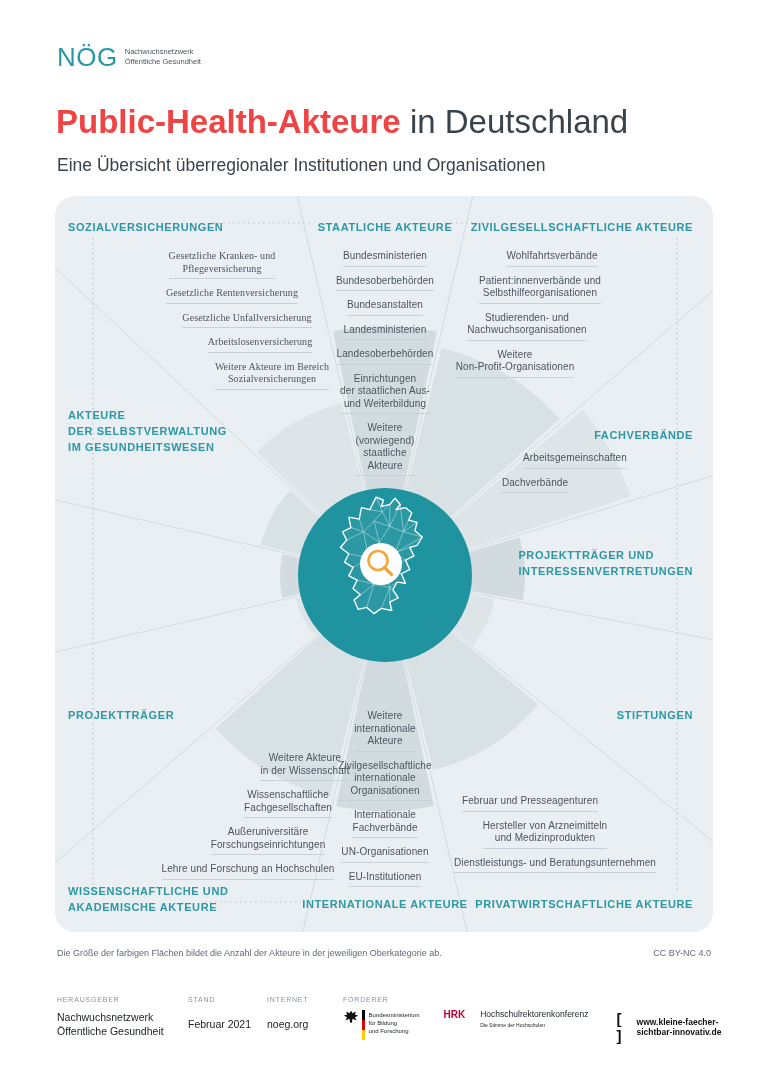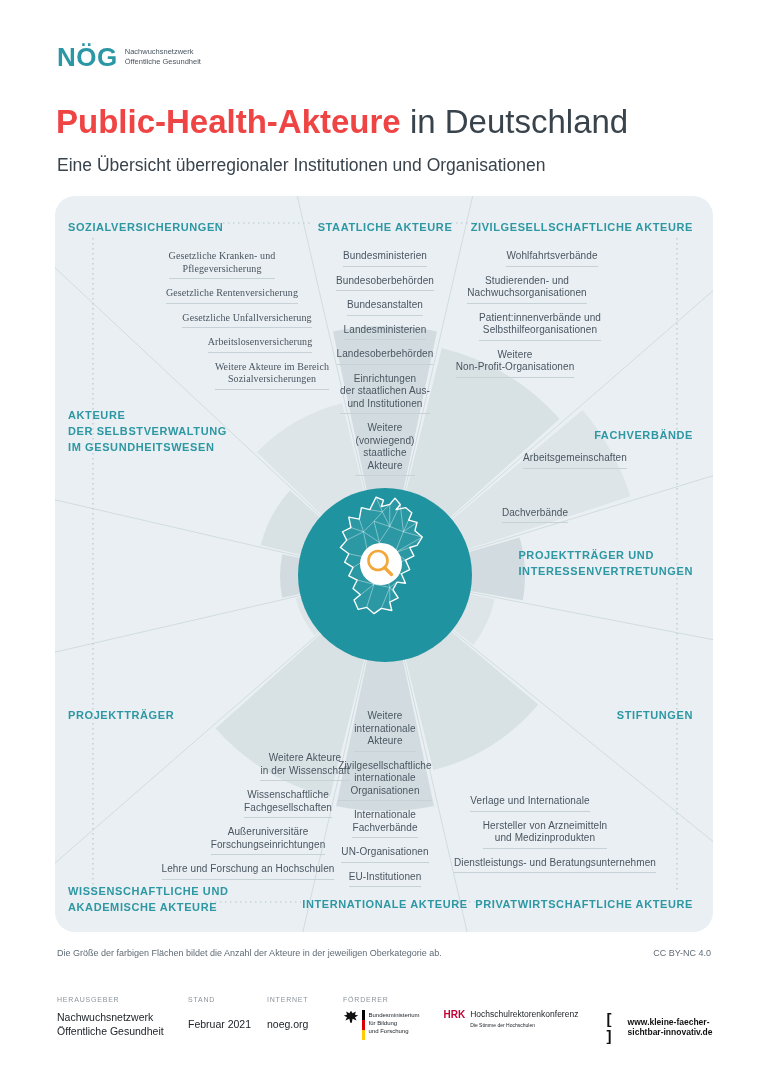--- a/index.html
+++ b/index.html
@@ -3,21 +3,21 @@
 <meta charset="utf-8">
 <style>
   html,body{margin:0;padding:0;}
   body{
     width:768px;height:1086px;position:relative;background:#ffffff;
     font-family:"Liberation Sans", sans-serif;overflow:hidden;
     -webkit-font-smoothing:antialiased;
   }
   
   .logo{position:absolute;left:57px;top:44px;display:flex;align-items:center;}
-  .logo-abbr{font-size:26px;font-weight:bold;color:#2B97A4;letter-spacing:.5px;line-height:1;}
+  .logo-abbr{font-size:26px;font-weight:normal;color:#2B97A4;letter-spacing:.5px;line-height:1;}
   .logo-text{margin-left:7px;font-size:7.5px;color:#4a5560;line-height:1.3;white-space:pre-line;}
   .title{position:absolute;left:56px;top:104px;font-size:33px;line-height:1.1;color:#39434c;font-weight:400;}
   .title .hl{color:#ef4444;font-weight:bold;}
   .subtitle{position:absolute;left:57px;top:155px;font-size:17.5px;color:#39434c;font-weight:400;}
   
   .panel{
     position:absolute;left:55px;top:196px;width:658px;height:736px;
     background:#E9EFF2;border-radius:20px;overflow:hidden;
   }
   .panel svg.bg{position:absolute;left:0;top:0;}
@@ -41,21 +41,21 @@
   .footer{position:absolute;left:57px;right:23px;top:996px;display:flex;}
   .f-label{font-size:7px;color:#8A949C;letter-spacing:.8px;margin-bottom:7px;}
   .f-val{font-size:10.5px;color:#20262b;line-height:1.35;white-space:pre-line;}
   .fcol1{width:131px;} .fcol2{width:79px;} .fcol3{width:76px;} .fcol4{flex:1;}
   .logos-row{display:flex;align-items:flex-start;}
   .bmbf{display:flex;align-items:flex-start;}
   .bmbf .stripe{width:2.5px;height:30px;margin:0 4px 0 3px;display:flex;flex-direction:column;}
   .bmbf .stripe span{flex:1;}
   .bmbf-text{font-size:6px;color:#20262b;line-height:1.35;white-space:pre-line;padding-top:1px;}
   .hrk{display:flex;align-items:flex-start;margin-left:24px;}
-  .hrk-abbr{font-size:10px;font-weight:bold;color:#C20033;margin-right:5px;line-height:1;}
+  .hrk-abbr{font-size:10px;font-weight:bold;color:#C20033;margin-right:15px;line-height:1;}
   .hrk-name{font-size:8.5px;color:#20262b;line-height:1;}
   .hrk-sub{font-size:5px;color:#20262b;margin-top:3px;}
   .kfsi{display:flex;align-items:center;margin-left:28px;}
   .brackets{font-size:15px;font-weight:bold;color:#111;letter-spacing:2px;margin-right:7px;}
   .url{font-size:8.5px;font-weight:bold;color:#111;}
 </style>
 </head>
 <body>
 
 <div class="logo">
@@ -151,36 +151,36 @@
 Sozialversicherungen</div>
     </div>
   <div class="list" style="left:230px;top:54px;width:200px;">
       <div class="item">Bundesministerien</div>
       <div class="item">Bundesoberbehörden</div>
       <div class="item">Bundesanstalten</div>
       <div class="item">Landesministerien</div>
       <div class="item">Landesoberbehörden</div>
       <div class="item">Einrichtungen
 der staatlichen Aus-
-und Institutionen</div>
+und Weiterbildung</div>
       <div class="item">Weitere
 (vorwiegend)
 staatliche
 Akteure</div>
     </div>
   <div class="list" style="left:390px;top:54px;width:200px;justify-content:space-between;">
       <div class="item" style="transform: translateX(7px);">Wohlfahrtsverbände</div>
+      <div class="item" style="transform: translateX(-5px);">Patient:innenverbände und
+Selbsthilfeorganisationen</div>
       <div class="item" style="transform: translateX(-18px);">Studierenden- und
 Nachwuchsorganisationen</div>
-      <div class="item" style="transform: translateX(-5px);">Patient:innenverbände und
-Selbsthilfeorganisationen</div>
       <div class="item" style="transform: translateX(-30px);">Weitere
 Non-Profit-Organisationen</div>
     </div>
-  <div class="list" style="left:420px;top:256px;width:200px;gap:30px;">
+  <div class="list" style="left:420px;top:256px;width:200px;">
       <div class="item">Arbeitsgemeinschaften</div>
       <div class="item" style="transform: translateX(-40px);">Dachverbände</div>
     </div>
   <div class="list" style="left:150px;top:556px;width:200px;">
       <div class="item">Weitere Akteure
 in der Wissenschaft</div>
       <div class="item" style="transform: translateX(-17px);">Wissenschaftliche
 Fachgesellschaften</div>
       <div class="item" style="transform: translateX(-37px);">Außeruniversitäre
 Forschungseinrichtungen</div>
@@ -192,21 +192,21 @@
 Akteure</div>
       <div class="item">Zivilgesellschaftliche
 internationale
 Organisationen</div>
       <div class="item">Internationale
 Fachverbände</div>
       <div class="item">UN-Organisationen</div>
       <div class="item">EU-Institutionen</div>
     </div>
   <div class="list" style="left:380px;top:599px;width:220px;">
-      <div class="item" style="transform: translateX(-15px);">Verlage und Internationale</div>
+      <div class="item" style="transform: translateX(-15px);">Februar und Presseagenturen</div>
       <div class="item">Hersteller von Arzneimitteln
 und Medizinprodukten</div>
       <div class="item" style="transform: translateX(10px);">Dienstleistungs- und Beratungsunternehmen</div>
     </div>
 </div>
 
 <div class="footnote">
   <span>Die Größe der farbigen Flächen bildet die Anzahl der Akteure in der jeweiligen Oberkategorie ab.</span>
   <span>CC BY-NC 4.0</span>
 </div>

